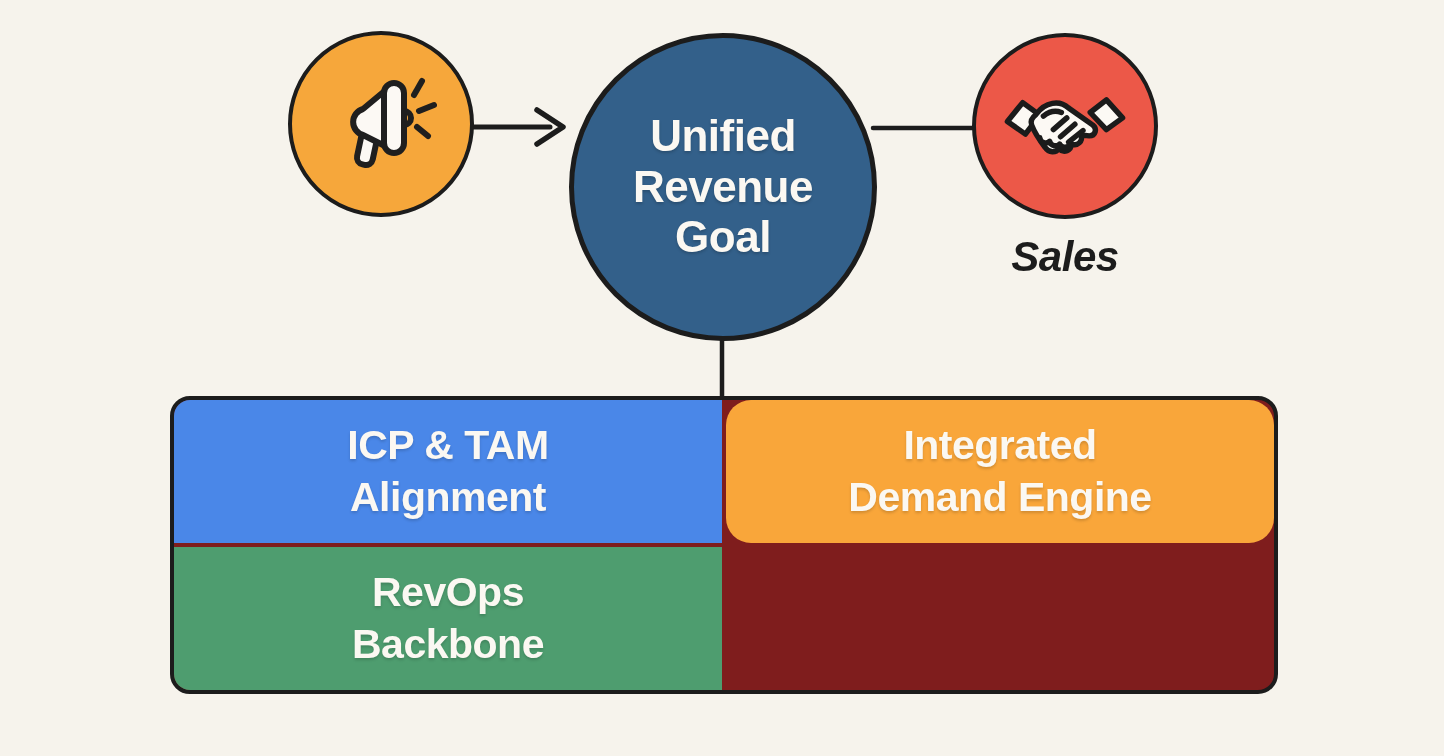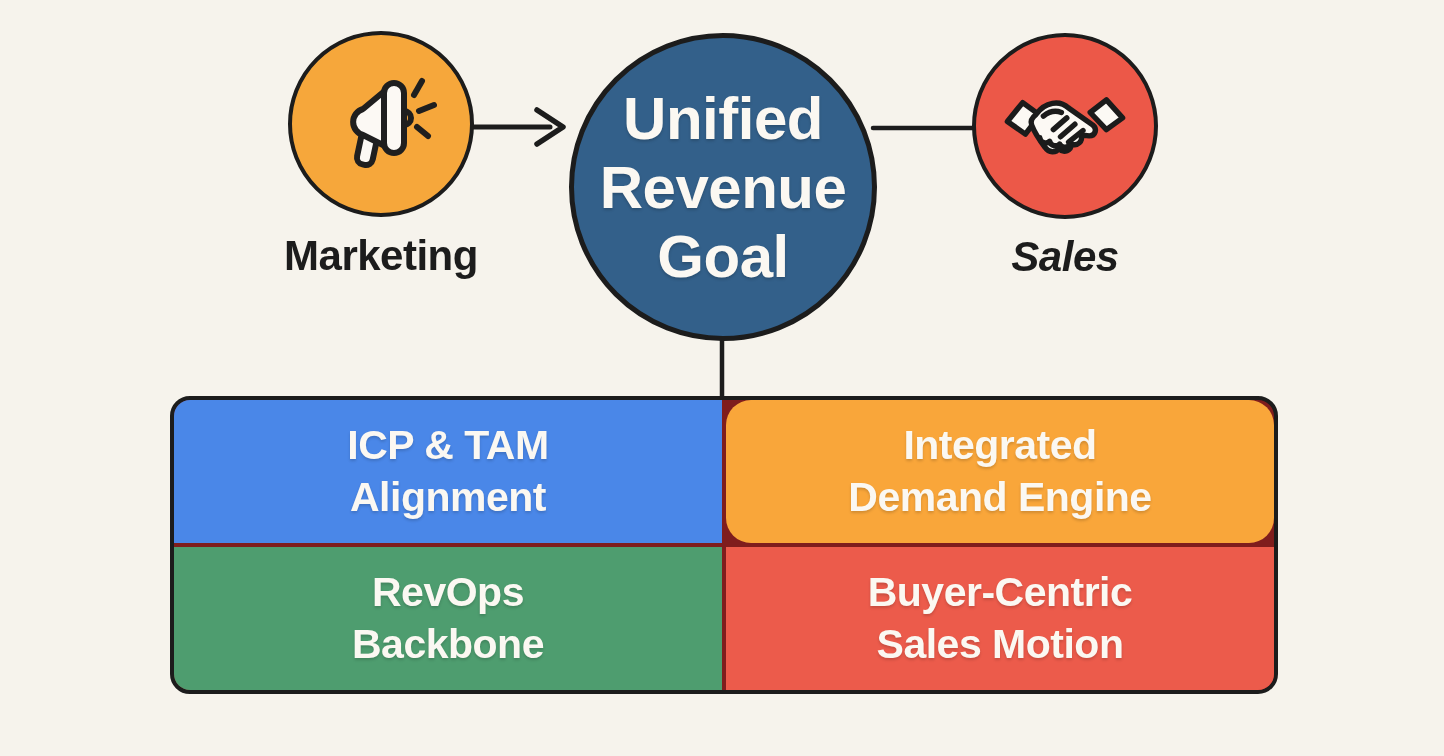--- a/index.html
+++ b/index.html
@@ -31,21 +31,21 @@
   .circle-small { width: 186px; height: 186px; }
   .circle-marketing { left: 288px; top: 31px; }
   .circle-goal {
     left: 569px; top: 33px;
     width: 308px; height: 308px;
     border-width: 5px;
   }
   .circle-sales { left: 972px; top: 33px; }
   .goal-text {
     color: #FBF8F2;
-    font-size: 60px;
+    font-size: 44px;
     font-weight: 700;
     line-height: 1.15;
     text-align: center;
     white-space: pre-line;
     letter-spacing: -0.5px;
     text-shadow: 0 2px 3px rgba(0,0,0,0.18);
   }
   .node-label {
     position: absolute;
     width: 300px;
@@ -112,21 +112,20 @@
 
           <path d="M79 38 a7 7 0 0 1 0 14" fill="none"></path>
 
           <line x1="89" y1="22" x2="97" y2="8"></line>
           <line x1="94" y1="38" x2="109" y2="32"></line>
           <line x1="92" y1="54" x2="103" y2="63"></line>
         </g>
       </svg>
     </span>
   </div>
-  <div class="node-label label-marketing">Marketing</div>
 
   <div class="node-circle circle-goal" style="background-color: rgb(51, 96, 138);">
     <div class="goal-text">Unified
 Revenue
 Goal</div>
   </div>
 
   <div class="node-circle circle-small circle-sales" style="background-color: rgb(236, 88, 72);">
     <span>
       <svg class="icon-svg" width="126" height="82" viewBox="0 0 140 90">
@@ -151,17 +150,15 @@
   </div>
   <div class="node-label label-sales">Sales</div>
 
   <div class="pillars-grid">
     <div class="pillar-cell" style="background-color: rgb(74, 135, 232);">ICP &amp; TAM
 Alignment</div>
     <div class="pillar-cell" style="background-color: rgb(249, 166, 58); border-radius: 25px;">Integrated
 Demand Engine</div>
     <div class="pillar-cell" style="background-color: rgb(78, 157, 111);">RevOps
 Backbone</div>
-    <div class="pillar-cell" style="background-color: rgb(236, 91, 75);">Buyer-Centric
-Sales Motion</div>
   </div>
 
 </div>
 
 </body></html>

